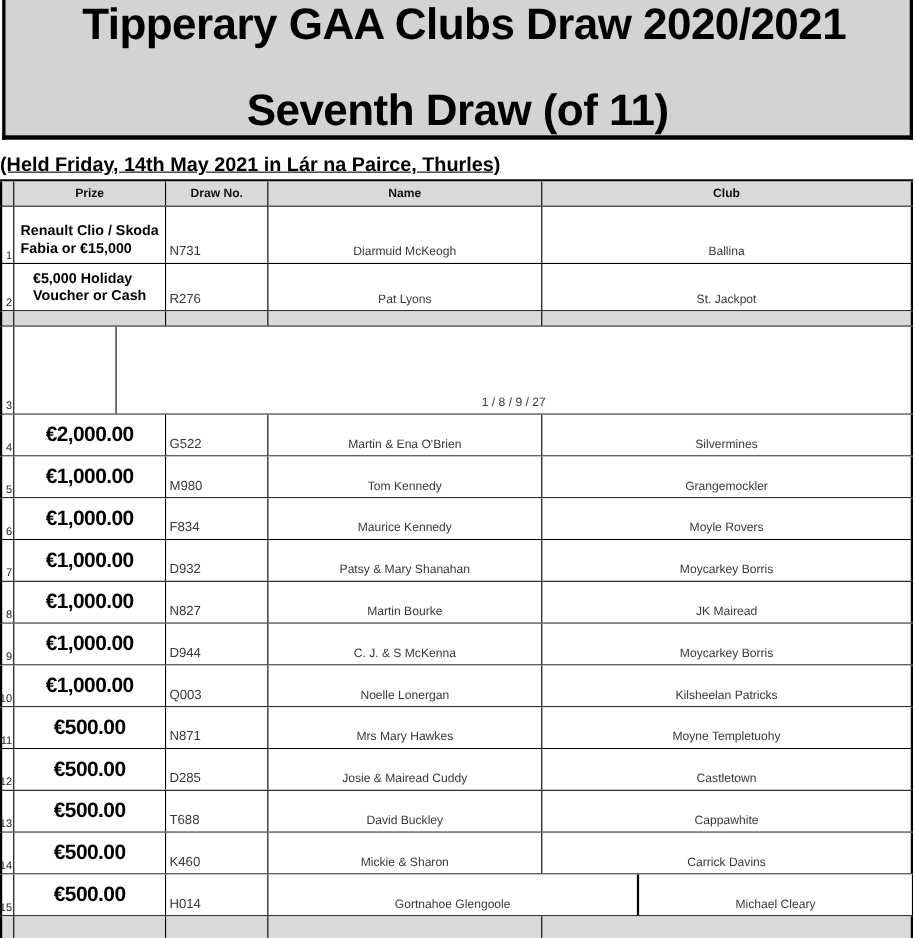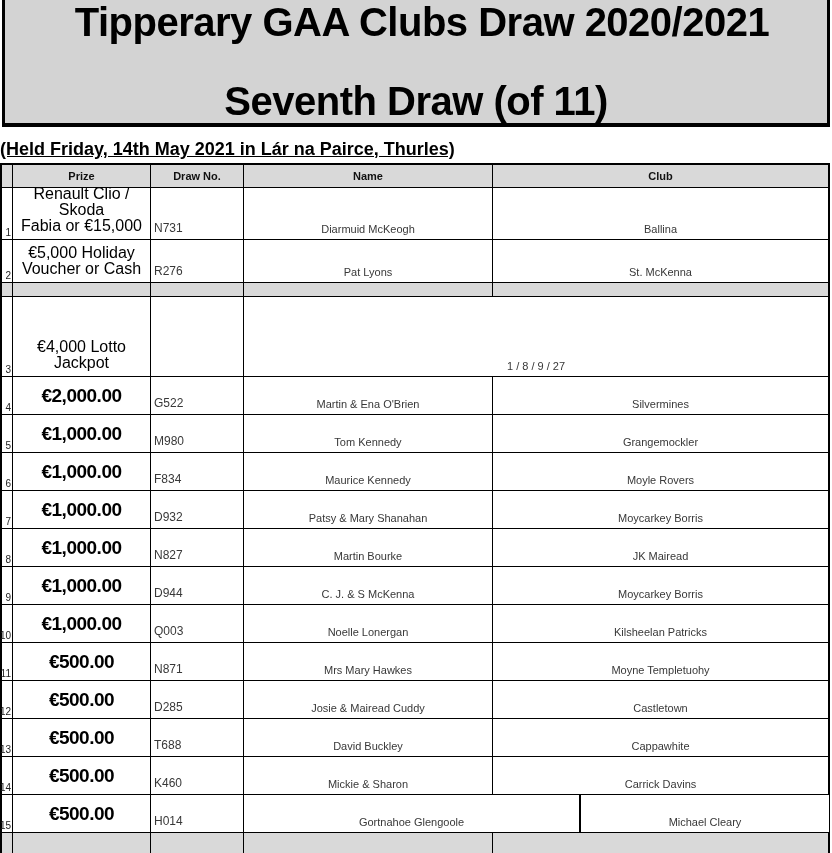--- a/index.html
+++ b/index.html
@@ -68,23 +68,23 @@
   .h-sep1 { height: 14px; }
   .h-sep2 { height: 20px; border-bottom: none; }
 
   .cell { border-right: 1px solid #000; display: flex; }
   .c-num {
     width: 11px;
     justify-content: flex-end; align-items: flex-end;
     padding: 0 1px 1px 0;
     font-size: 10px; color: #222;
   }
-  .c-prize { width: 138px; justify-content: center; align-items: flex-end; text-align: center; }
+  .c-prize { width: 138px; justify-content: center; align-items: flex-end; }
   .c-prize.money { font-weight: bold; font-size: 19px; letter-spacing: -0.5px; padding-bottom: 7px; }
-  .c-prize.desc  { font-weight: normal; font-size: 16px; line-height: 16px; padding-bottom: 5px; white-space: pre-line; }
+  .c-prize.desc  { font-weight: bold; font-size: 13px; line-height: 16px; padding-bottom: 5px; white-space: pre-line; }
   .c-draw {
     width: 93px;
     justify-content: flex-start; align-items: flex-end;
     padding: 0 0 4px 3px;
     font-size: 12px; color: #383838;
   }
   .c-name {
     width: 249px;
     justify-content: center; align-items: flex-end;
     padding-bottom: 4px;
@@ -138,35 +138,33 @@
       <div class="cell c-name">Diarmuid McKeogh</div>
       <div class="cell c-club">Ballina</div>
     </div>
 
     <div class="row h-r2">
       <div class="cell c-num">2</div>
       <div class="cell c-prize desc">€5,000 Holiday
 Voucher or Cash</div>
       <div class="cell c-draw">R276</div>
       <div class="cell c-name">Pat Lyons</div>
-      <div class="cell c-club">St. McKenna</div>
+      <div class="cell c-club">St. Jackpot</div>
     </div>
 
     <div class="row grey h-sep1">
       <div class="cell c-num"></div>
       <div class="cell c-prize"></div>
       <div class="cell c-draw"></div>
       <div class="cell c-name"></div>
       <div class="cell c-club"></div>
     </div>
 
     <div class="row h-r3">
       <div class="cell c-num">3</div>
-      <div class="cell c-prize desc">€4,000 Lotto
-Jackpot</div>
       <div class="cell c-draw"></div>
       <div class="cell c-club">1 / 8 / 9 / 27</div>
     </div>
 
     <div class="row h-std">
       <div class="cell c-num">4</div>
       <div class="cell c-prize money">€2,000.00</div>
       <div class="cell c-draw">G522</div>
       <div class="cell c-name">Martin &amp; Ena O'Brien</div>
       <div class="cell c-club">Silvermines</div>

